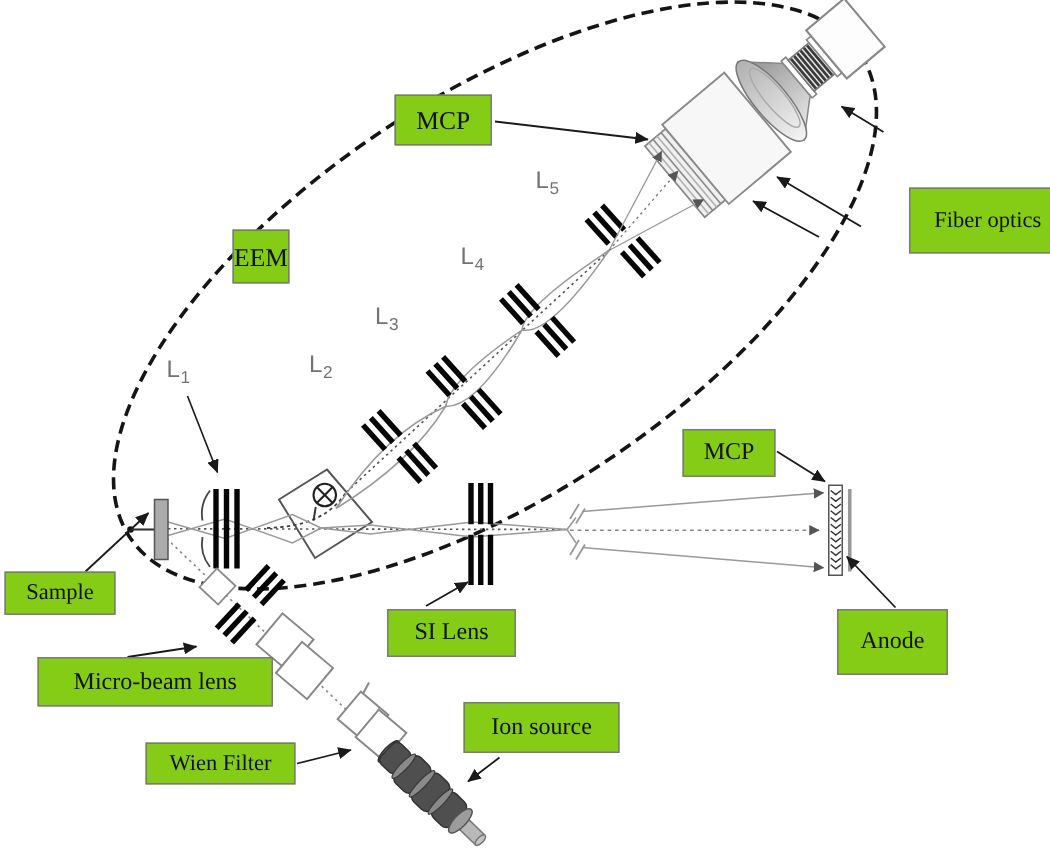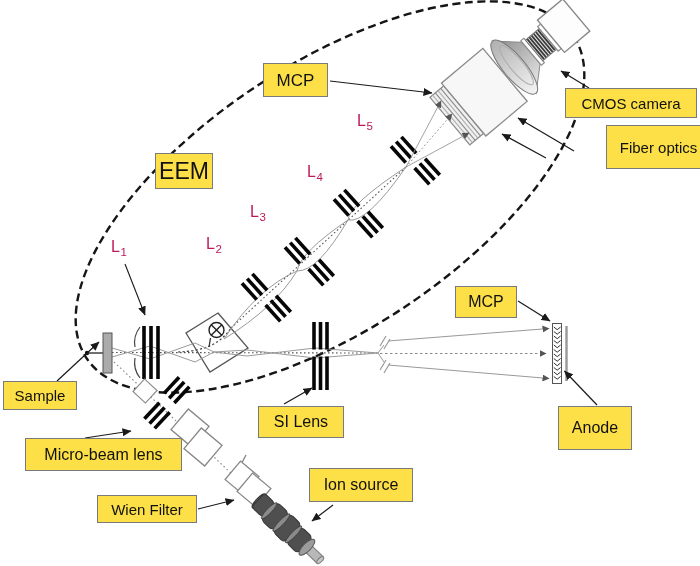--- a/index.html
+++ b/index.html
@@ -1,22 +1,22 @@
 <!DOCTYPE html>
 <html><head>
 <meta charset="utf-8">
 <style>
   html,body{margin:0;padding:0;background:#fff;}
   #fig{position:relative;width:700px;height:566px;background:#fff;overflow:hidden;
        font-family:"Liberation Sans",sans-serif;color:#1a1a1a;}
   #fig svg{position:absolute;left:0;top:0;}
-  .box{position:absolute;box-sizing:border-box;background:#fde047;border:1.4px solid #7a7a7a;
+  .box{position:absolute;box-sizing:border-box;background:#84cc16;border:1.4px solid #7a7a7a;
        display:flex;align-items:center;justify-content:center;white-space:nowrap;
-       color:#111;line-height:1;}
-  .llab{position:absolute;color:#be185d;font-size:16px;line-height:1;}
+       color:#111;line-height:1;font-family:Liberation Serif, serif;}
+  .llab{position:absolute;color:#737373;font-size:16px;line-height:1;}
   .llab .lsub{font-size:11.5px;position:relative;top:4px;left:0.5px;}
 </style>
 </head>
 <body>
 
 <div id="fig">
 <svg width="700" height="566" viewBox="0 0 700 566">
   <defs>
     <marker id="ab" markerUnits="userSpaceOnUse" markerWidth="10" markerHeight="8" refX="8.5" refY="4" orient="auto">
       <path d="M0,0 L9,4 L0,8 Z" fill="#1a1a1a"></path>
@@ -222,23 +222,22 @@
     <line x1="597" y1="405" x2="564.5" y2="371" marker-end="url(#ab)"></line>
     <line x1="518" y1="301" x2="550" y2="321" marker-end="url(#ab)"></line>
     <line x1="330" y1="81" x2="432" y2="93" marker-end="url(#ab)"></line>
     <line x1="589" y1="88" x2="561" y2="71" marker-end="url(#ab)"></line>
     <line x1="574" y1="151" x2="518" y2="118" marker-end="url(#ab)"></line>
     <line x1="546" y1="158" x2="502" y2="134" marker-end="url(#ab)"></line>
     <line x1="125" y1="264" x2="145" y2="315" stroke-width="1.1" marker-end="url(#ab)"></line>
   </g>
 </svg>
 
-  <div class="box" style="left:155px;top:153px;width:58px;height:36px;font-size:23px">EEM</div>
+  <div class="box" style="left:155px;top:153px;width:38px;height:36px;font-size:17px">EEM</div>
   <div class="box" style="left:263px;top:63px;width:65px;height:34px;font-size:17px">MCP</div>
-  <div class="box" style="left:565px;top:88px;width:132px;height:30px;font-size:15px">CMOS camera</div>
   <div class="box" style="left:606px;top:125px;width:105px;height:44px;font-size:15px">Fiber optics</div>
   <div class="box" style="left:3px;top:381px;width:74px;height:29px;font-size:15px">Sample</div>
   <div class="box" style="left:25px;top:438px;width:157px;height:33px;font-size:16px">Micro-beam lens</div>
   <div class="box" style="left:97px;top:495px;width:100px;height:28px;font-size:15px">Wien Filter</div>
   <div class="box" style="left:309px;top:468px;width:104px;height:34px;font-size:16px">Ion source</div>
   <div class="box" style="left:258px;top:406px;width:86px;height:32px;font-size:16px">SI Lens</div>
   <div class="box" style="left:558px;top:406px;width:74px;height:44px;font-size:16px">Anode</div>
   <div class="box" style="left:455px;top:286px;width:62px;height:32px;font-size:16px">MCP</div>
 
   <div class="llab" style="left:111px;top:239px">

